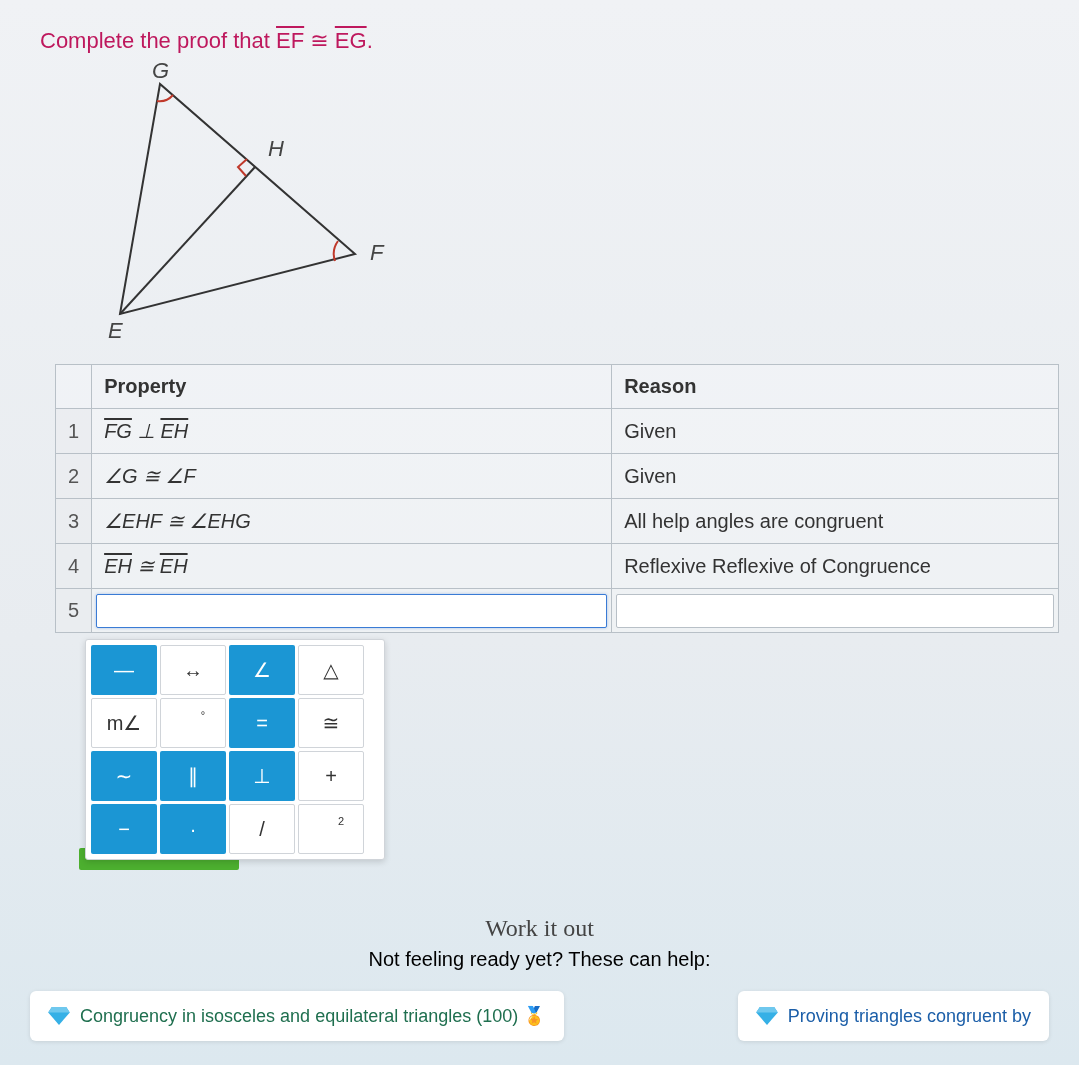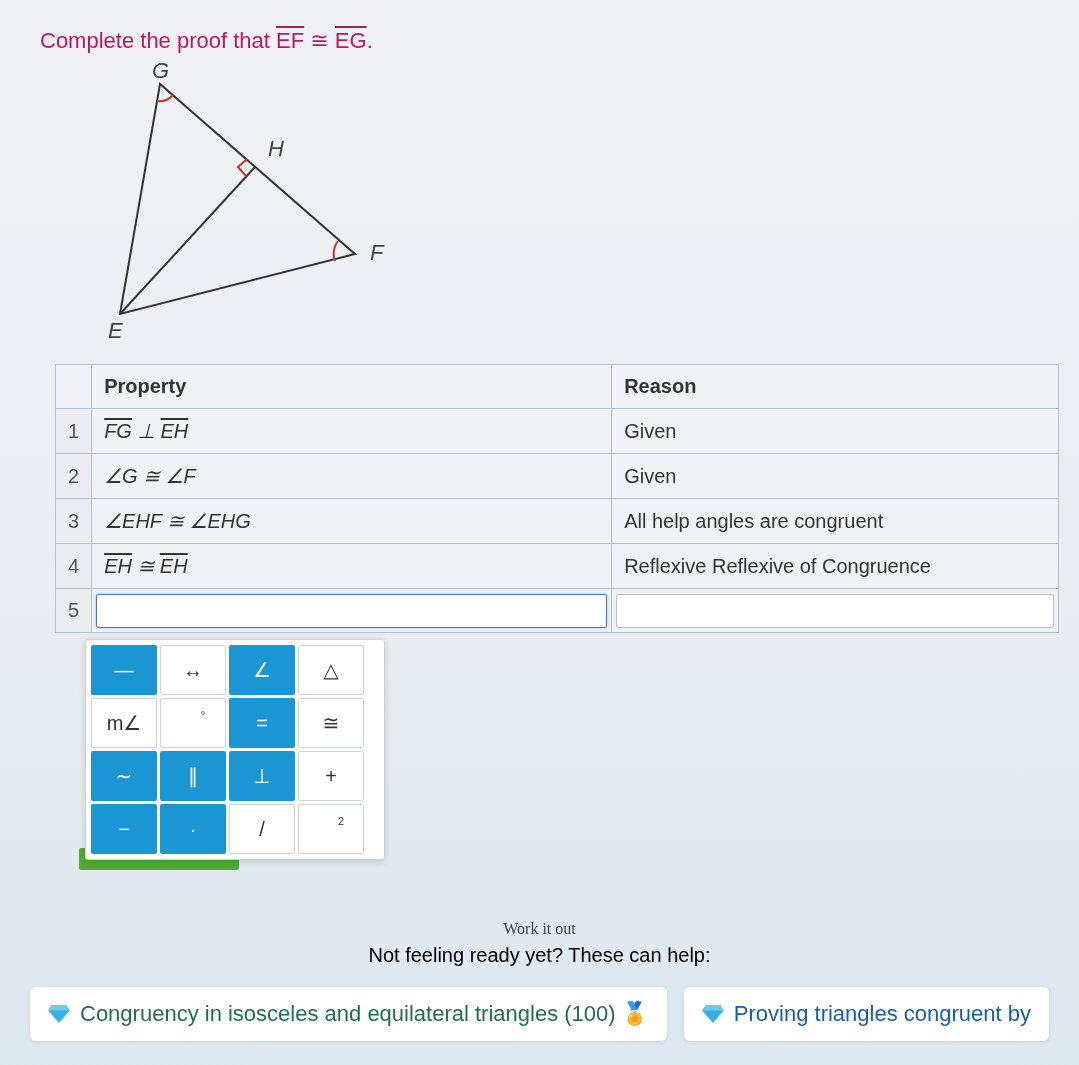--- a/index.html
+++ b/index.html
@@ -45,28 +45,28 @@
   }
   .key.white { background: #fff; color: #333; border: 1px solid #d0d4d9; }
   .key .sup { font-size: 11px; position: relative; top: -8px; left: 10px; }
   .greenbar {
     position: absolute; left: -6px; bottom: -10px;
     width: 160px; height: 22px; background: #4caf2f;
     border-radius: 2px; z-index: 1;
   }
   .footer { position: absolute; bottom: 0; left: 0; right: 0; }
   .workit { text-align: center; margin: 40px 0 6px; }
-  .workit h3 { font-family: Georgia, 'Times New Roman', serif; font-size: 16px; color: #444; font-weight: normal; }
+  .workit h3 { font-family: Georgia, 'Times New Roman', serif; font-size: 24px; color: #444; font-weight: normal; }
   .workit p { font-size: 20px; color: #000000; margin-top: 6px; }
   .pills { display: flex; gap: 16px; padding: 14px 30px 24px; }
   .pill {
     background: #fff; border-radius: 6px; padding: 14px 18px;
     display: flex; align-items: center; gap: 10px;
     box-shadow: 0 1px 4px rgba(0,0,0,0.1);
-    color: #1f6f4f; font-size: 22px; cursor: pointer;
+    color: #1f6f4f; font-size: 18px; cursor: pointer;
     white-space: nowrap;
   }
   .pill.right { color: #1b5ea8; margin-left: auto; }
   .gem { width: 22px; height: 18px; flex-shrink: 0; }
   .medal { color: #e08a00; }
 </style>
 </head>
 <body>
 
 <div class="prompt">

